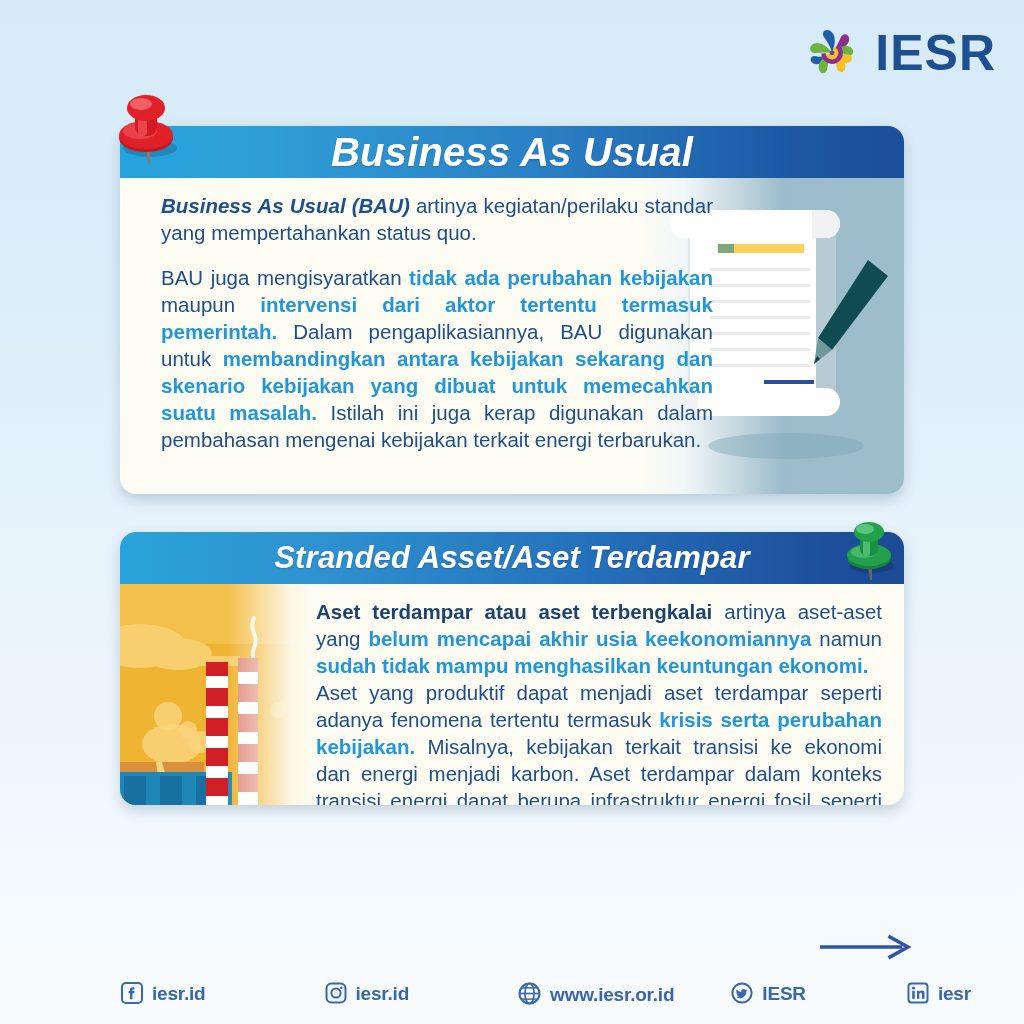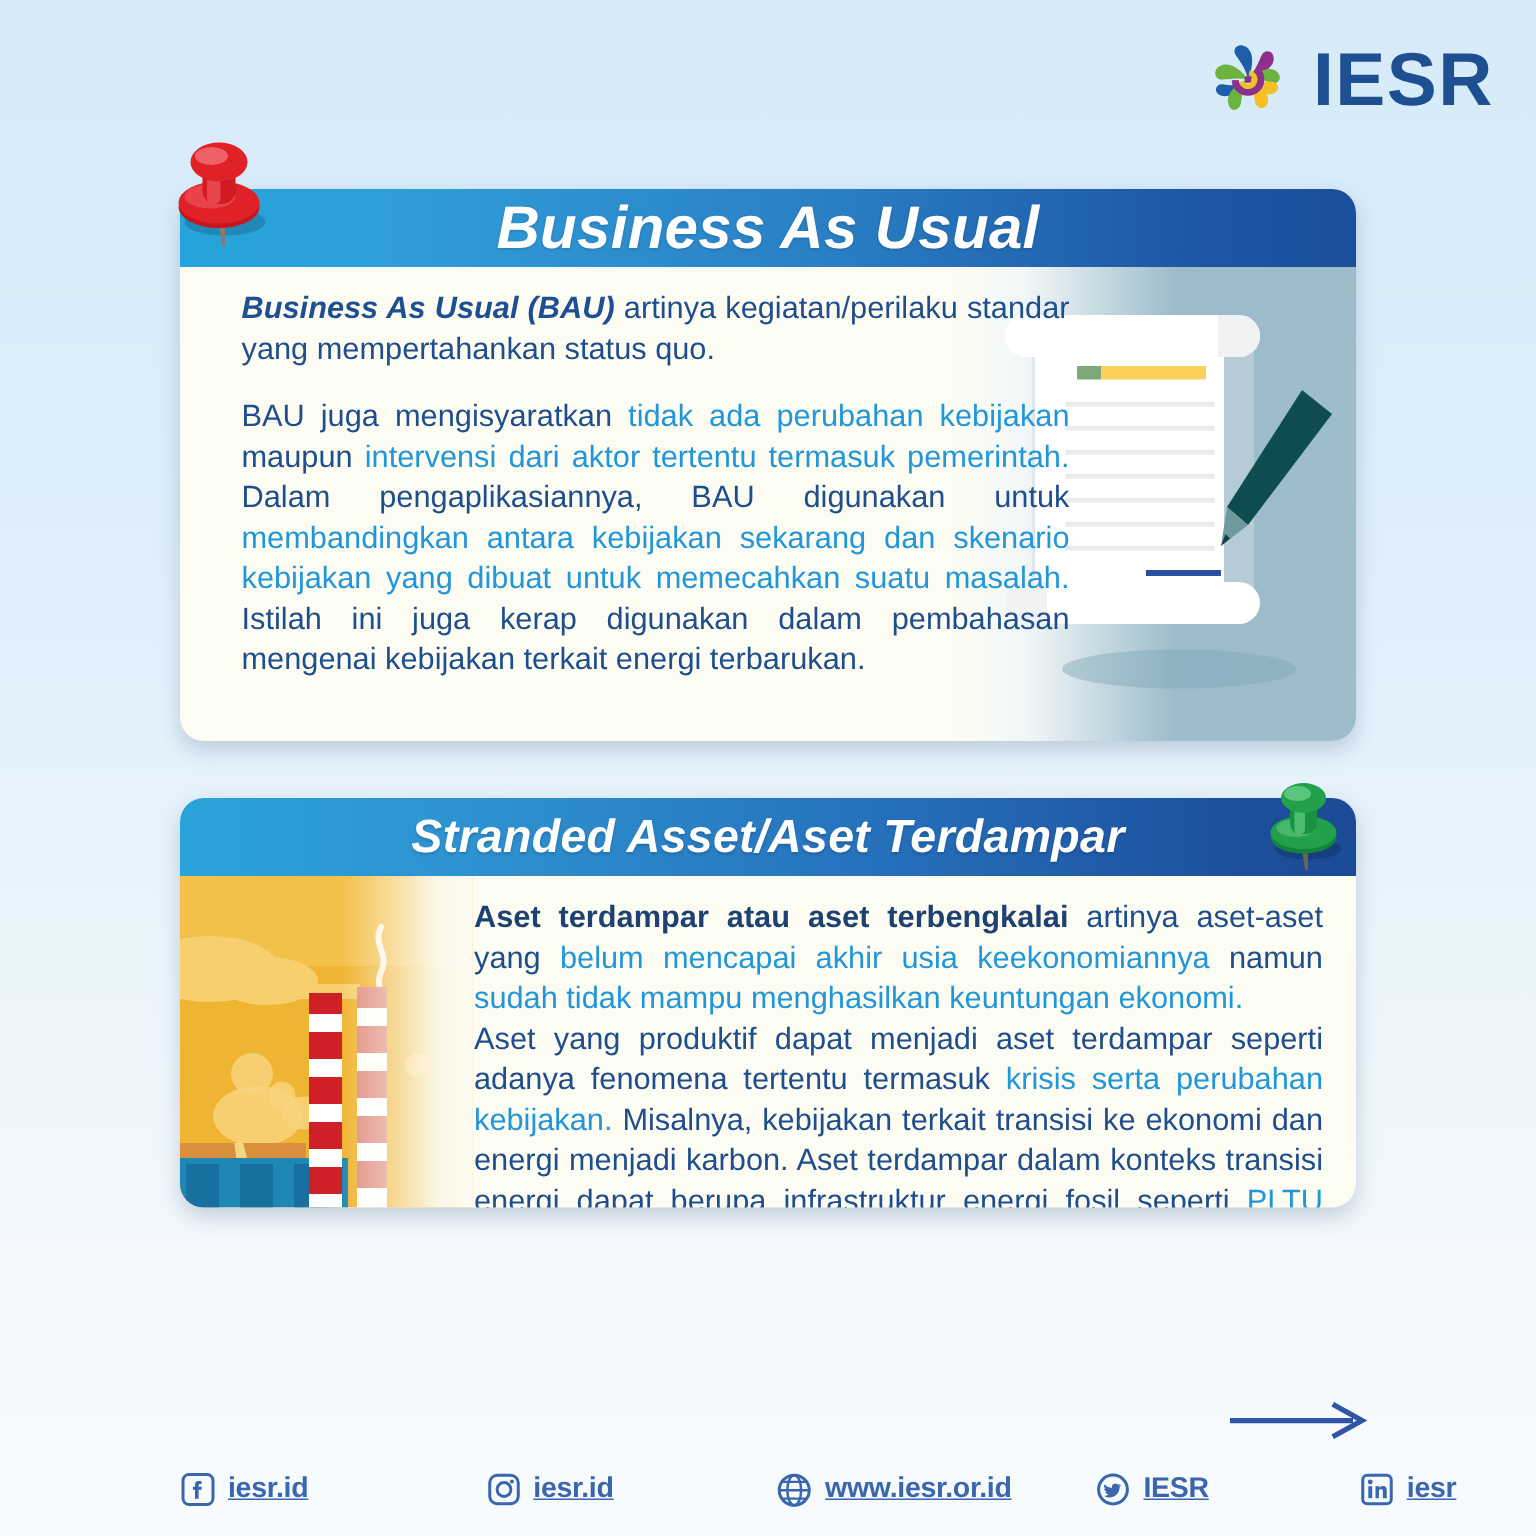--- a/index.html
+++ b/index.html
@@ -64,21 +64,21 @@
   }
   #bau-text {
     position: absolute; left: 26px; top: 14px; width: 552px;
     font-size: 20.5px; line-height: 1.32; color: #1f4e8c;
     text-align: justify;
     margin-left: 15px;
   }
   #bau-text p { margin-bottom: 18px; text-align: justify; }
   #bau-text p:last-child { margin-bottom: 0; }
   .lead { font-weight: bold; font-style: italic; color: #1d4f91; }
-  .hl { color: #2196d9; font-weight: normal; }
+  .hl { color: #2196d9; font-weight: bold; }
   .navy-b { color: #1d4272; font-weight: bold; }
 
   
   #sa-illus {
     position: absolute; left: 0; top: 0; width: 195px; height: 100%;
     overflow: hidden;
   }
   #sa-illus-fade {
     position: absolute; left: 0; top: 0; width: 195px; height: 100%;
     background: linear-gradient(to right, rgba(253,252,243,0) 55%, rgba(253,252,243,0.92) 88%, rgba(253,252,243,1) 100%);
@@ -100,24 +100,23 @@
   #next-arrow { position: absolute; left: 818px; top: 934px; width: 96px; height: 26px; }
 
   
   #footer {
     position: absolute; left: 0; bottom: 10px; width: 1024px;
     display: flex; align-items: center;
     padding: 0 120px;
     height: 42px;
   }
   .social {
-    display: flex; align-items: center; gap: 8px;
+    display: flex; align-items: flex-end; gap: 8px;
     color: #3a66ad; font-size: 19px; font-weight: bold;
     letter-spacing: -0.2px;
-    text-decoration: underline;
   }
   .social svg { display: block; }
   #sm-fb { margin-right: 118px; }
   #sm-ig { margin-right: 108px; }
   #sm-web { margin-right: 56px; }
   #sm-tw { margin-right: 100px; }
 </style>
 </head>
 <body>
 

